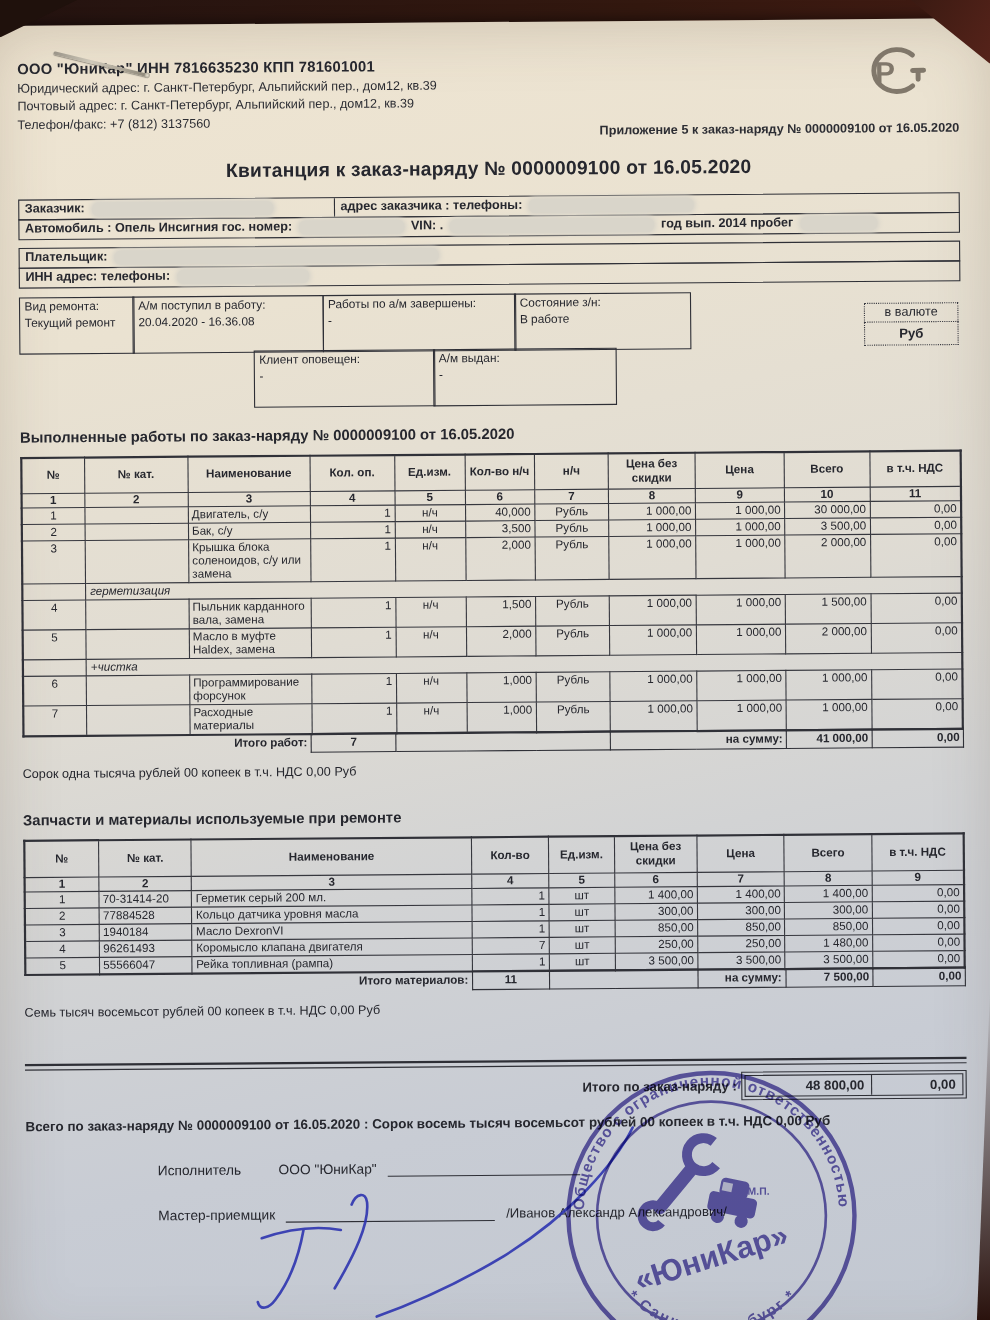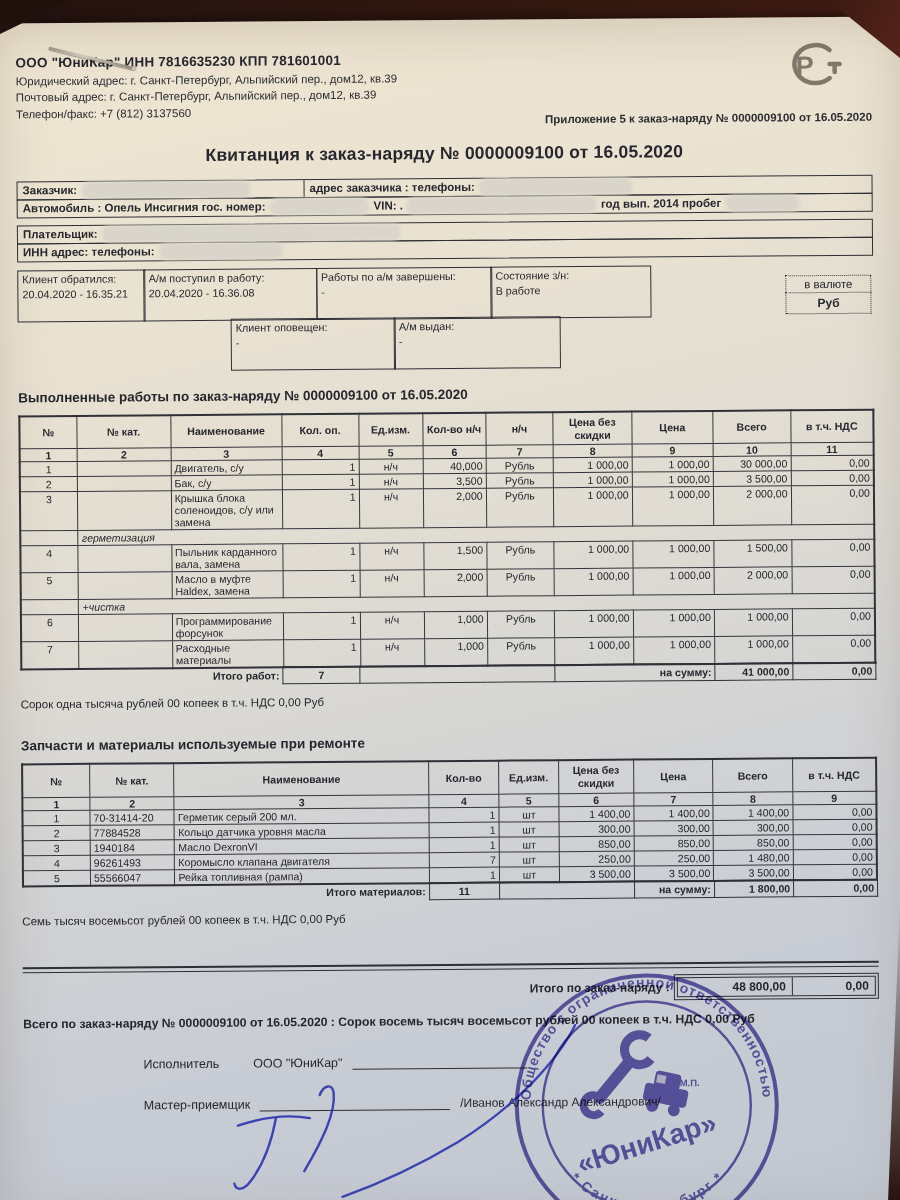--- a/index.html
+++ b/index.html
@@ -152,23 +152,23 @@
         <span class="redact" style="width:295px"></span>
       </div>
       <div class="crow">
         <span class="lb">ИНН    адрес:    телефоны:</span>
         <span class="redact" style="width:120px"></span>
       </div>
     </div>
 
     <div class="statwrap">
       <div class="srow">
-        <div class="scell s2">
-          <div>Клиент обратился:</div>
-          <div class="sval">20.04.2020 - 16.35.21</div>
+        <div class="scell s1">
+          <div>Вид ремонта:</div>
+          <div class="sval">Текущий ремонт</div>
         </div>
         <div class="scell s3">
           <div>А/м поступил в работу:</div>
           <div class="sval">20.04.2020 - 16.36.08</div>
         </div>
         <div class="scell s4">
           <div>Работы по а/м завершены:</div>
           <div class="sval">-</div>
         </div>
         <div class="scell s5">
@@ -470,21 +470,21 @@
           <col style="width:9.3%">
           <col style="width:9.3%">
           <col style="width:9.8%">
       </colgroup>
       <tbody>
           <tr>
         <td colspan="3" class="a-r">Итого материалов:</td>
         <td class="fbox a-c">11</td>
         <td colspan="2" class="fbox"></td>
         <td class="fbox a-r">на сумму:</td>
-        <td class="fbox a-r">1 800,00</td>
+        <td class="fbox a-r">7 500,00</td>
         <td class="fbox a-r">0,00</td>
       </tr>
     </tbody>
       </table>
     <div class="words">Семь тысяч восемьсот рублей 00 копеек в т.ч. НДС 0,00 Руб</div>
 
     <div class="dblrule"></div>
     <div class="gtline">
       <span class="gtlabel">Итого по заказ-наряду :</span>
       <span class="gtbox">

